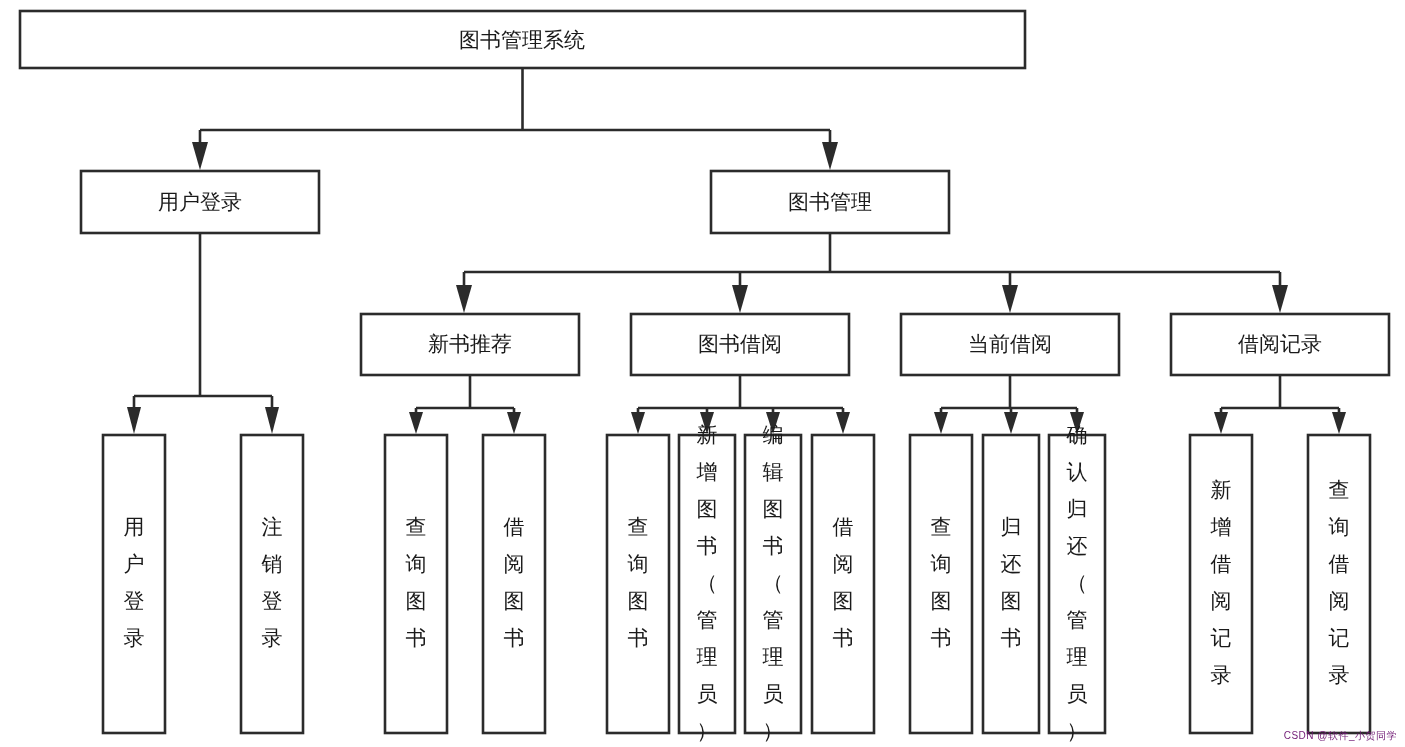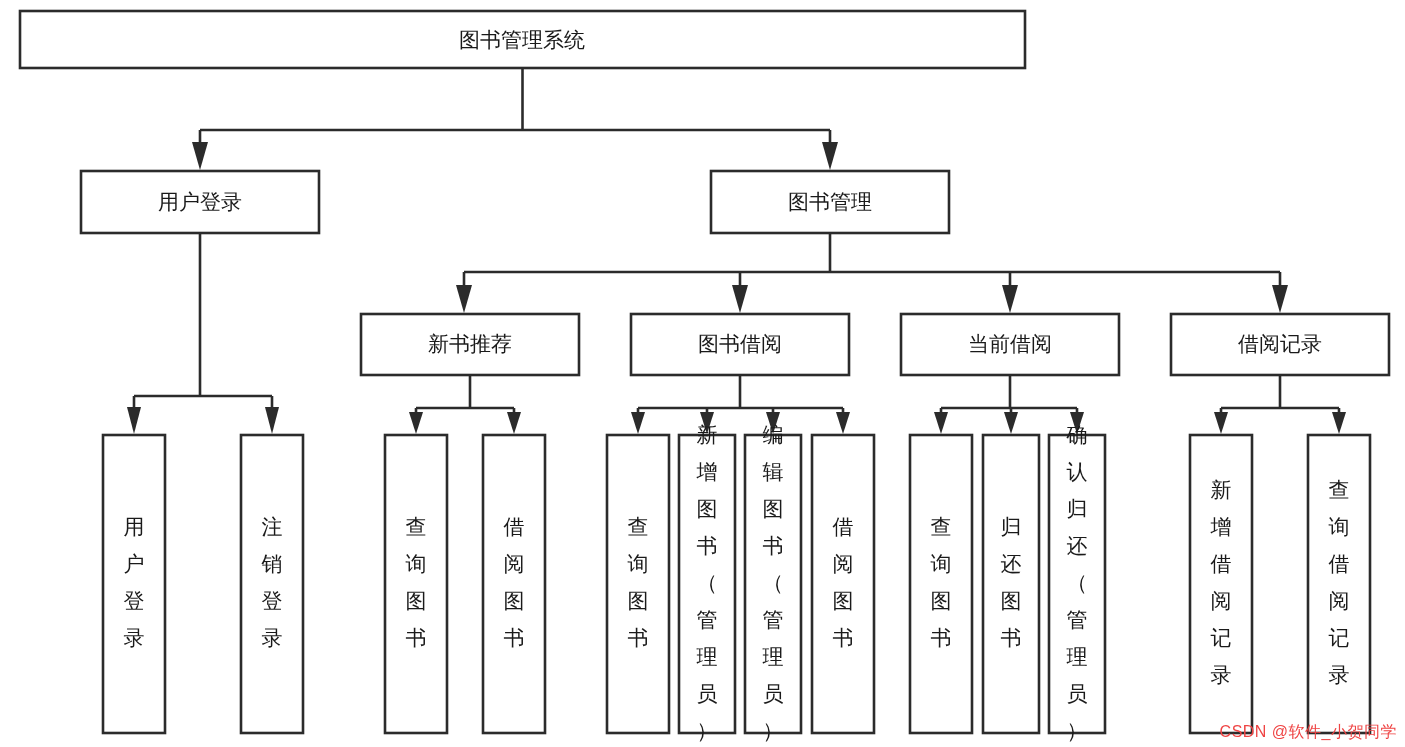--- a/index.html
+++ b/index.html
@@ -53,22 +53,22 @@
     font-family: "Liberation Sans", "DejaVu Sans", sans-serif;
     fill: #1a1a1a;
     font-size: 21px;
     text-anchor: middle;
   }
   .watermark {
     position: absolute;
     right: 8px;
     bottom: 4px;
     font-family: "Liberation Sans", "DejaVu Sans", sans-serif;
-    font-size: 16px;
-    color: #ef4444;
+    font-size: 10px;
+    color: #701a75;
     letter-spacing: 0.5px;
     white-space: nowrap;
     user-select: none;
     margin-left: 8px;
   }
 </style>
 </head>
 <body>
 
 <div id="diagram-root">

